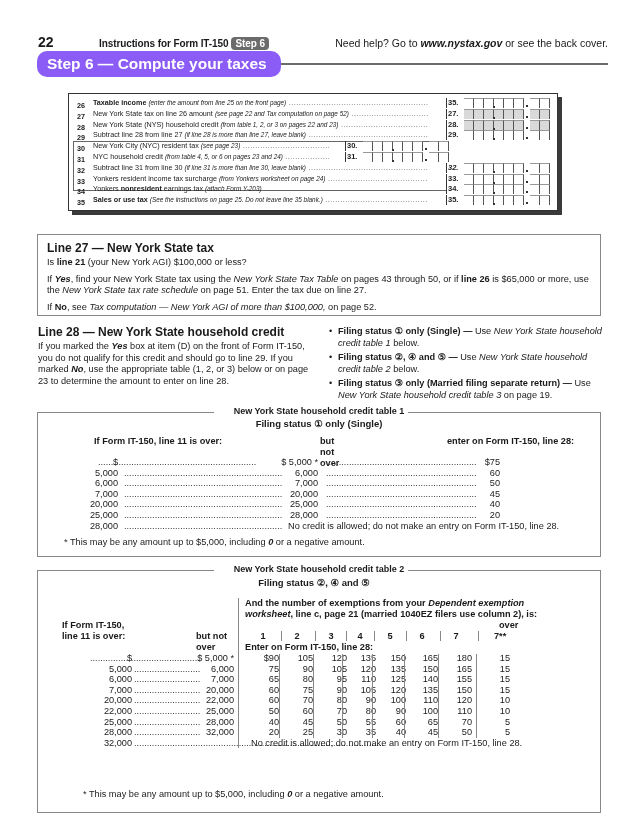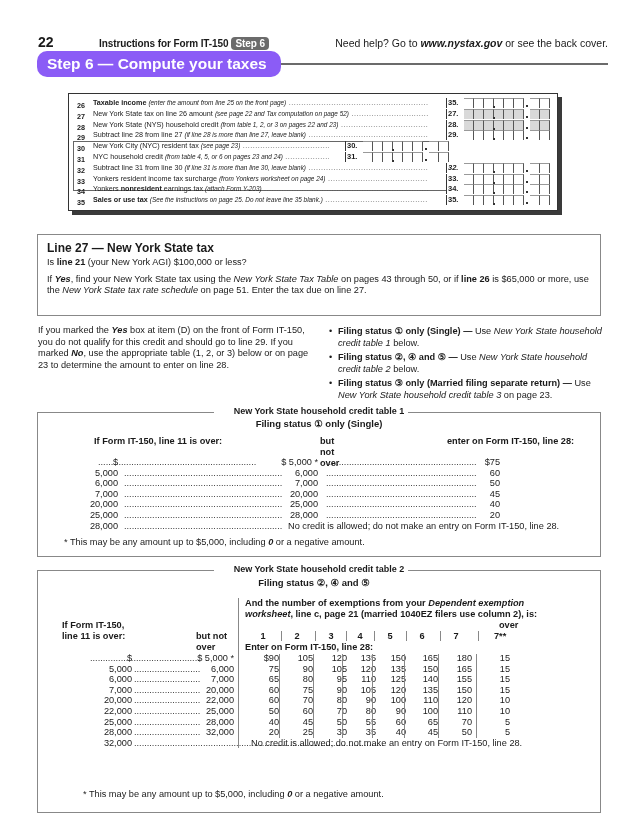--- a/index.html
+++ b/index.html
@@ -248,29 +248,31 @@
       <span></span>
     </div>
     <div class="sep-dot" style="left: 457px; top: 108px;"></div>
     <div class="sep-dot" style="left: 424px; top: 109px;"></div>
   </div>
 
 <div class="line27">
   <h2>Line 27 — New York State tax</h2>
   <p><span>Is </span><b>line 21</b><span> (your New York AGI) $100,000 or less?</span></p>
   <p>If <b><i>Yes</i></b><span>, find your New York State tax using the </span><i>New York State Tax Table</i><span> on pages 43 through 50, or if </span><b>line 26</b><span> is $65,000 or more, use the </span><i>New York State tax rate schedule</i><span> on page 51. Enter the tax due on line 27.</span></p>
+  <p>If <b>No</b><span>, see </span><i>Tax computation — New York AGI of more than $100,000,</i><span> on page 52.</span></p>
 </div>
 
 <div class="line28-left">
+  <h2>Line 28 — New York State household credit</h2>
   <p><span>If you marked the </span><b><i>Yes</i></b><span> box at item (D) on the front of Form IT-150, you do not qualify for this credit and should go to line 29. If you marked </span><b><i>No</i></b><span>, use the appropriate table (1, 2, or 3) below or on page 23 to determine the amount to enter on line 28.</span></p>
 </div>
 <div class="line28-right" id="bullets">
     <div class="bullet"><b>Filing status ① only (Single) —</b><span> Use </span><i>New York State household credit table 1</i><span> below.</span></div>
     <div class="bullet"><b>Filing status ②, ④ and ⑤ —</b><span> Use </span><i>New York State household credit table 2</i><span> below.</span></div>
-    <div class="bullet"><b>Filing status ③ only (Married filing separate return) —</b><span> Use </span><i>New York State household credit table 3</i><span> on page 23.</span></div>
+    <div class="bullet"><b>Filing status ③ only (Married filing separate return) —</b><span> Use </span><i>New York State household credit table 3</i><span> on page 19.</span></div>
   </div>
 
 <div class="tbox t1" id="t1">
   <div class="tbox-top" style="left:0;width:176px"></div>
   <div class="tbox-top" style="right:0;width:200px"></div>
   <div class="tbox-title"><span>New York State household credit table 1</span></div>
   <div class="tbox-sub" style="top:6px">Filing status ① only (Single)</div>
   <div class="hdr" style="left:24px;top:24px">If Form IT-150, line 11 is over:</div>
   <div class="hdr" style="left:250px;top:24px;width:40px">but not over</div>
   <div class="hdr" style="left:377px;top:24px">enter on Form IT-150, line 28:</div>

